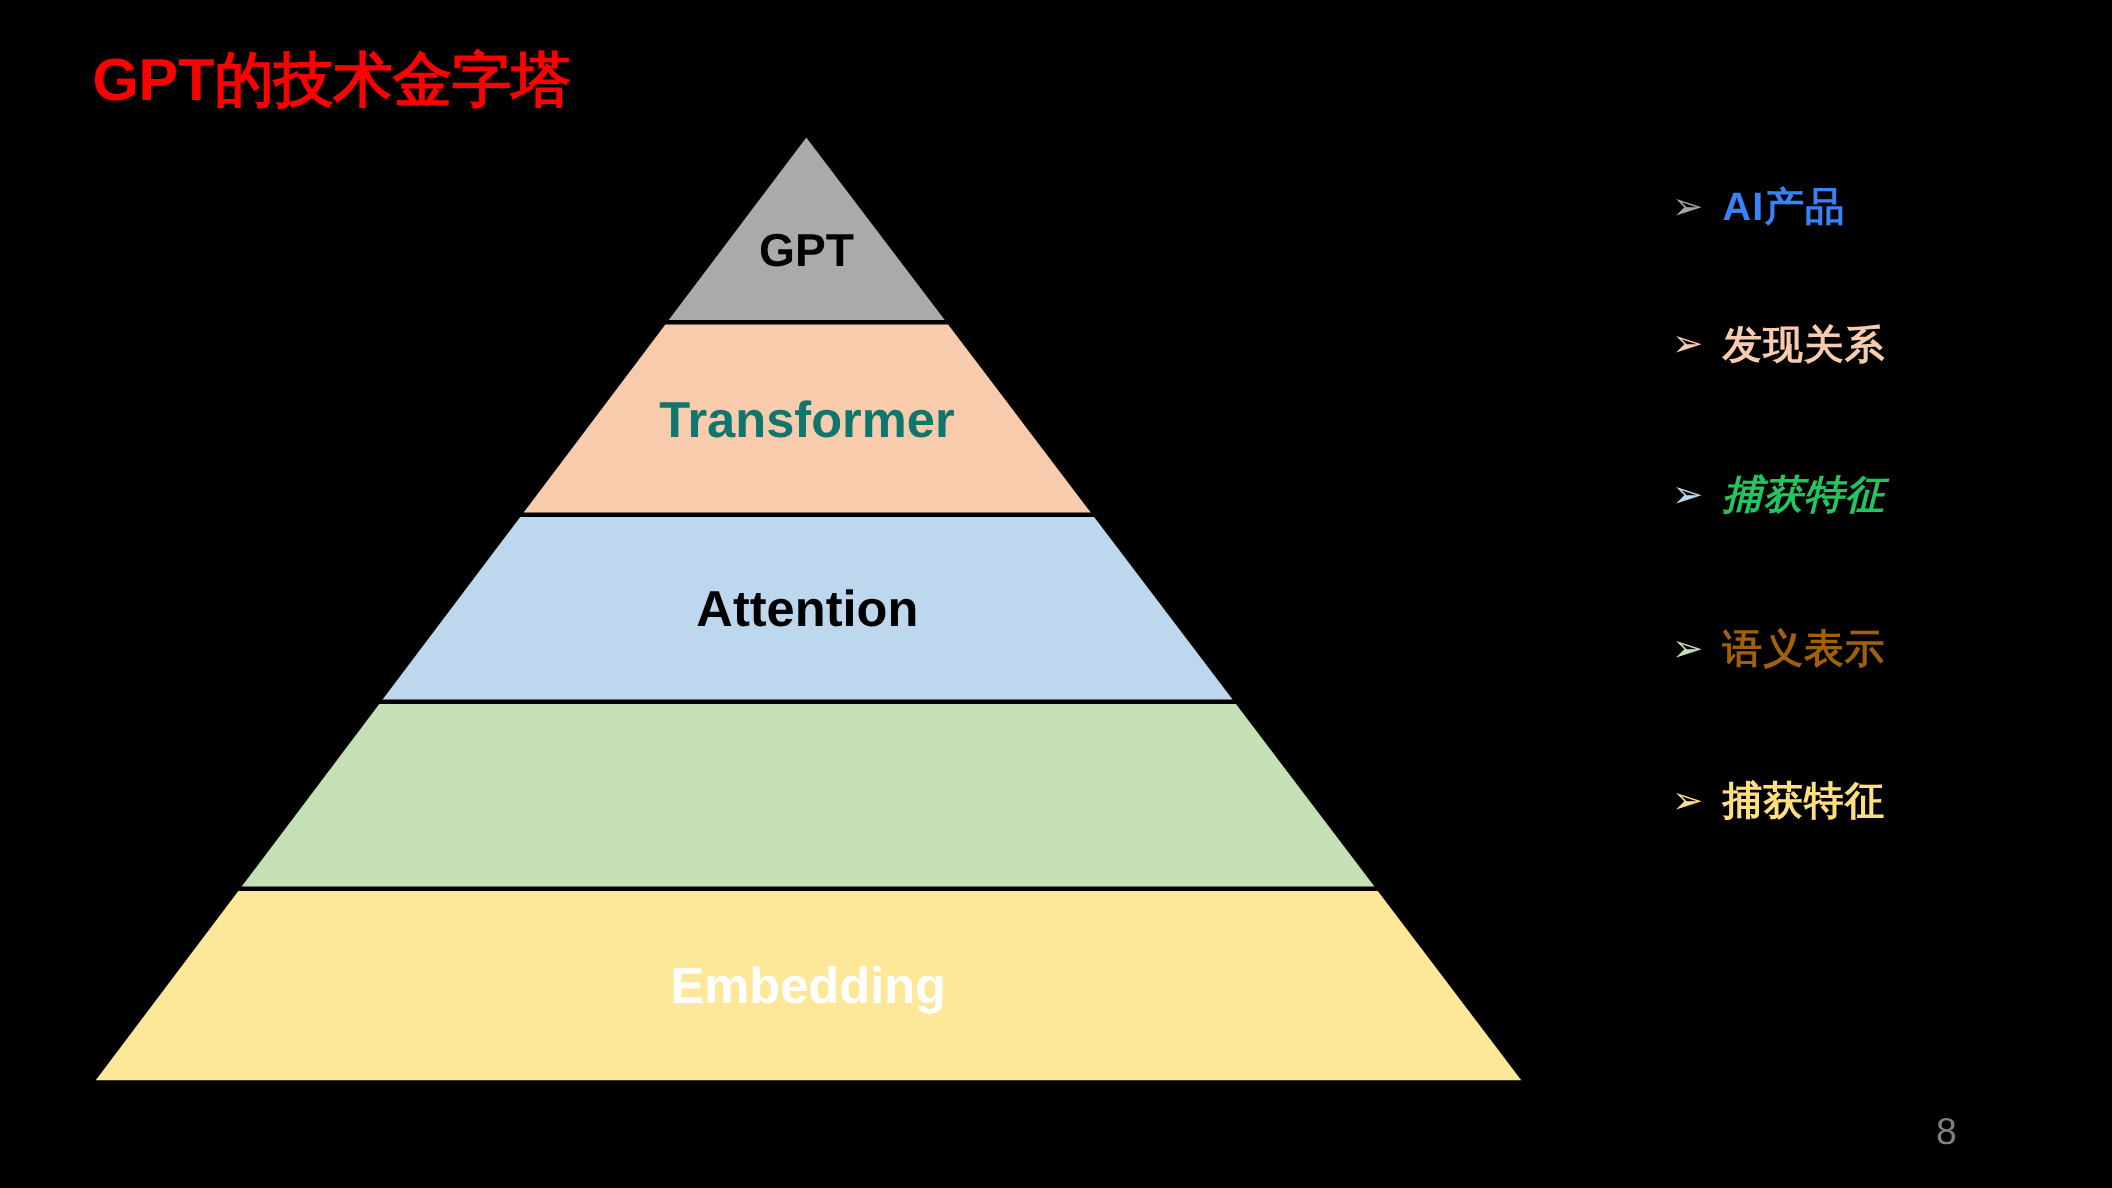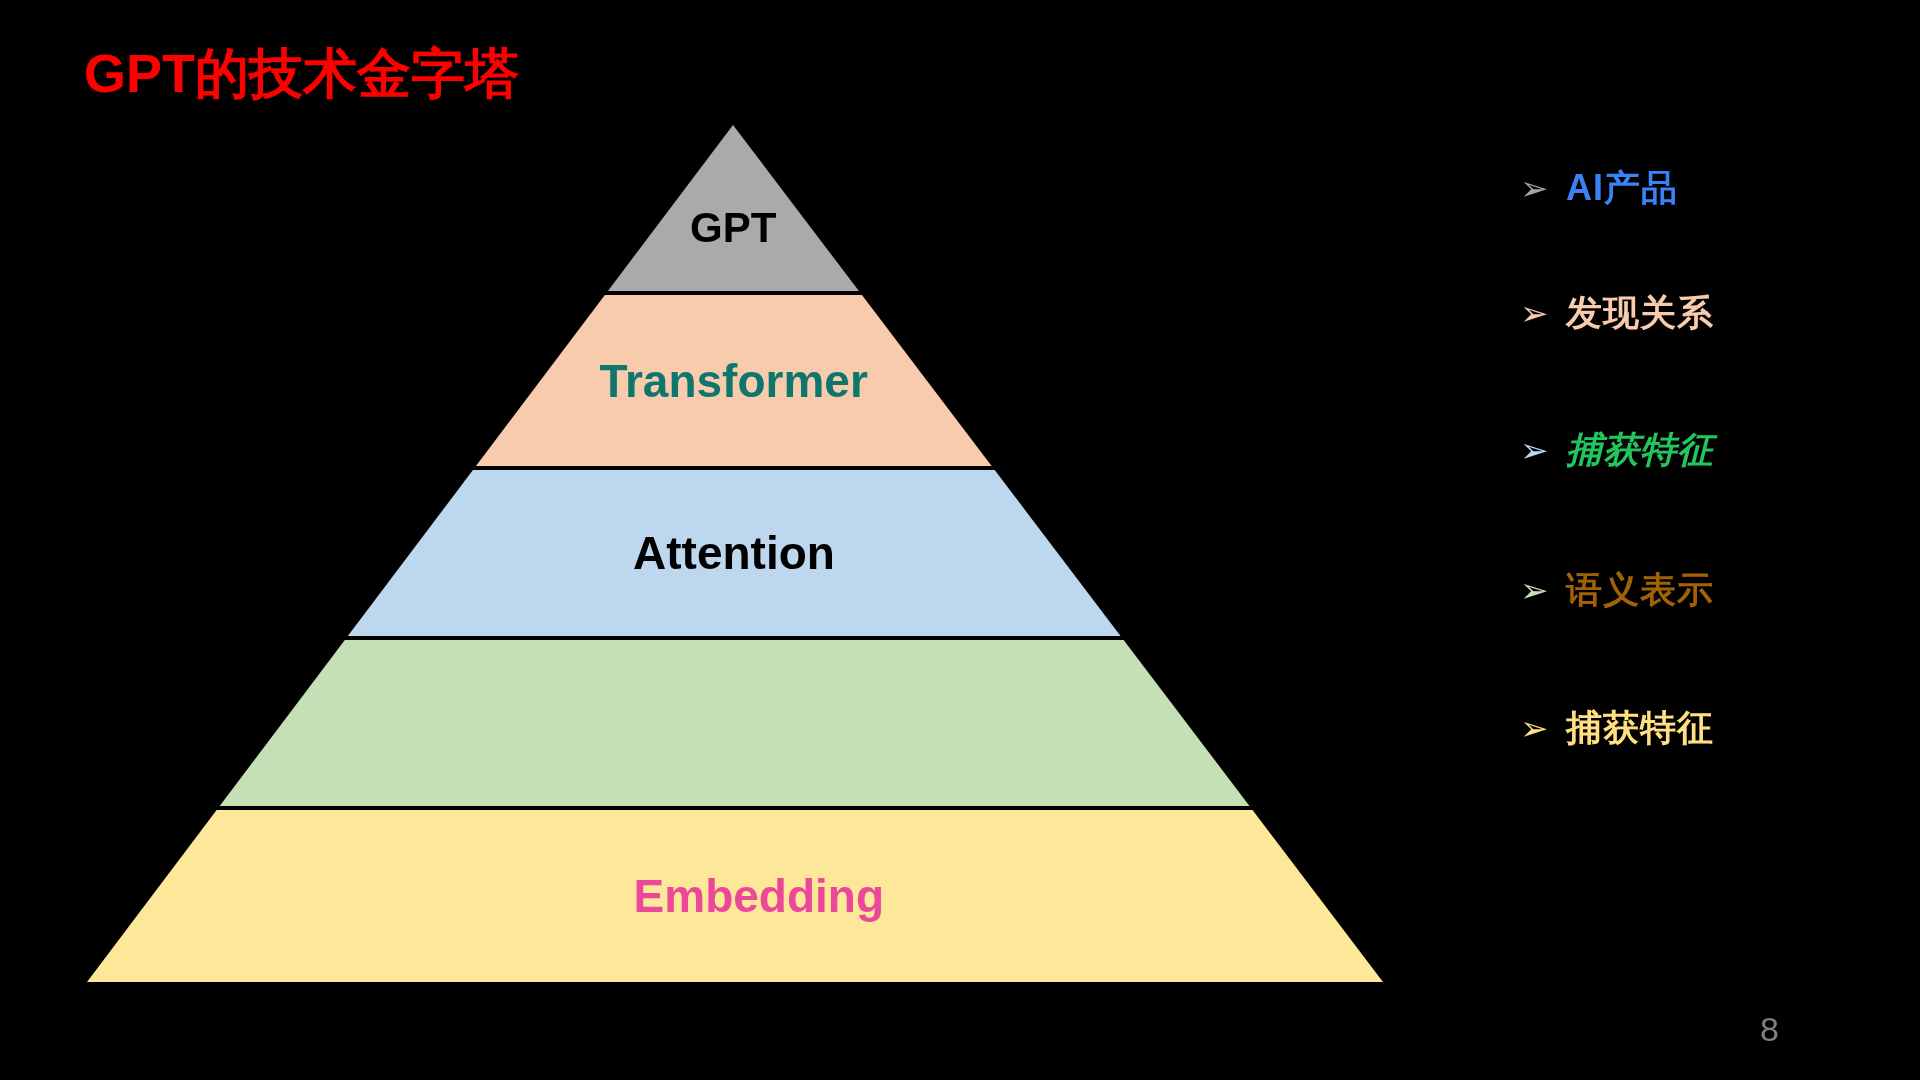--- a/index.html
+++ b/index.html
@@ -109,21 +109,21 @@
     <svg id="pyramid-svg" width="1920" height="1080" viewBox="0 0 1920 1080">
         <polygon points="733,113 858.904317386231,279 607.8704784130689,279" fill="#aaaaaa"></polygon>
         <polygon points="604.855309218203,283 861.9381563593931,283 991.6347724620771,454 475.95682613768963,454" fill="#f8cbad"></polygon>
         <polygon points="472.9416569428238,458 994.6686114352392,458 1120.5729288214702,624 347.8121353558926,624" fill="#bdd7ee"></polygon>
         <polygon points="344.7969661610268,628 1123.6067677946323,628 1249.5110851808636,794 219.6674445740956,794" fill="#c5e0b4"></polygon>
         <polygon points="216.65227537922988,798 1252.5449241540257,798 1383,970 87,970" fill="#fde89a"></polygon>
       </svg>
   <div class="tier-label" style="left: 733.24px; top: 215.92px; font-size: 42px; color: rgb(0, 0, 0);">GPT</div>
       <div class="tier-label" style="left: 733.596px; top: 368.5px; font-size: 46px; color: #0f766e;">Transformer</div>
       <div class="tier-label" style="left: 733.999px; top: 541px; font-size: 46px; color: rgb(0, 0, 0);">Attention</div>
-      <div class="tier-label" style="left: 734.799px; top: 884px; font-size: 46px; color: #ec4899; margin-left: 24px;">Embedding</div>
+      <div class="tier-label" style="left: 734.799px; top: 884px; font-size: 46px; color: #ffffff;">Embedding</div>
     </div>
 
   <div id="right-list">
       <div class="bullet-row" style="top: 38px;">
         <span class="bullet-arrow" style="color: rgb(166, 166, 166);">➢</span>
         <span class="bullet-text" style="color: #3b82f6; text-align: right;">AI产品</span>
       </div>
       <div class="bullet-row" style="top: 163px;">
         <span class="bullet-arrow" style="color: rgb(248, 203, 173);">➢</span>
         <span class="bullet-text" style="color: rgb(248, 203, 173);">发现关系</span>

